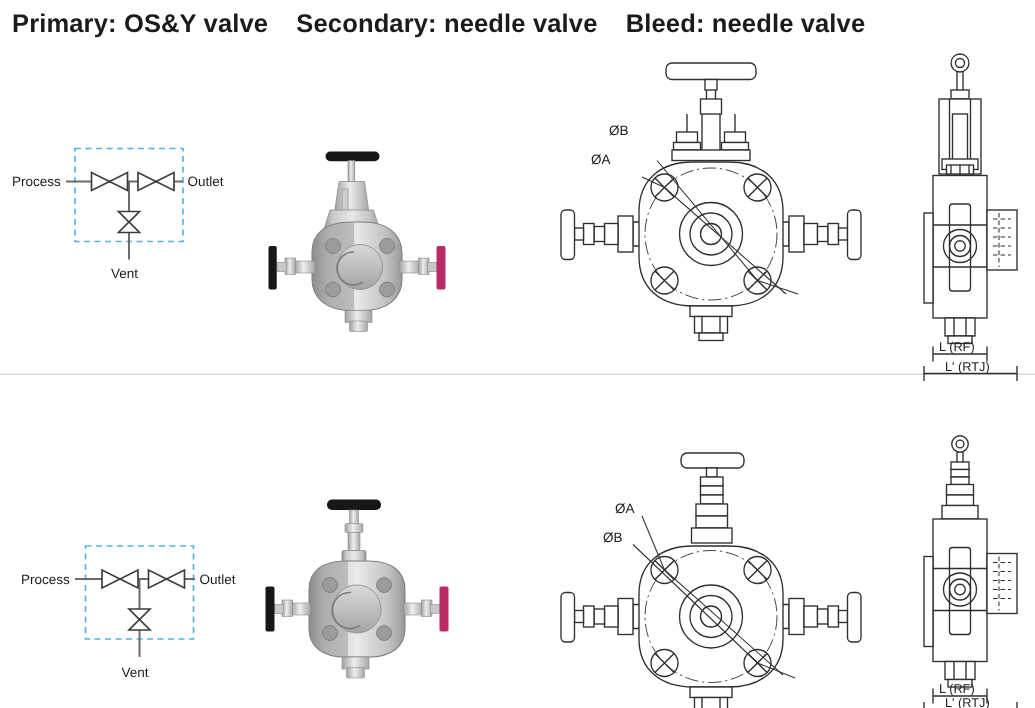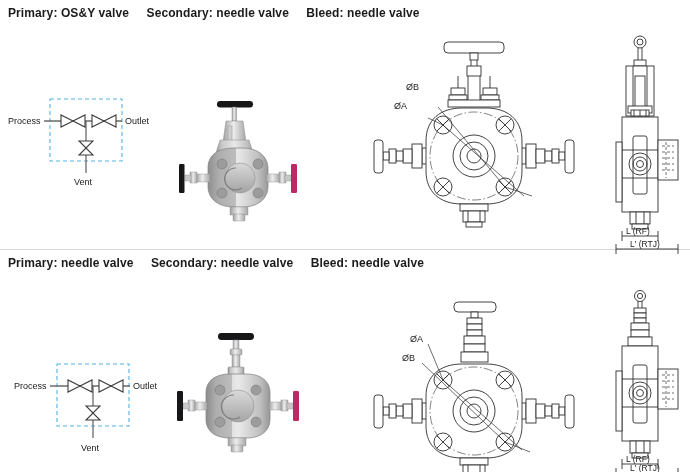--- a/index.html
+++ b/index.html
@@ -14,21 +14,21 @@
   .row1{top:0;height:250px;}
   .row2{top:250px;height:222px;}
 
   .divider{
     position:absolute;left:0;top:249px;width:690px;height:1px;
     background:#d8d8d8;
   }
 
   .hdr{
     position:absolute;left:8px;top:6px;
-    font-size:12px;font-weight:bold;letter-spacing:.1px;
+    font-size:17px;font-weight:bold;letter-spacing:.1px;
     white-space:nowrap;color:#1b1b1b;
   }
   .hdr span{display:inline-block;}
   .hdr .g1{margin-right:14px;}
   .hdr .g2{margin-right:14px;}
 
   
   .panel{position:absolute;}
   svg{display:block;overflow:visible;}
   .vtxt{font-family:"Liberation Sans",sans-serif;font-size:9px;fill:#1b1b1b;}
@@ -239,25 +239,20 @@
 
         <path class="td" d="M16 217 L78 217"></path>
         <path class="td" d="M16 212 L16 222 M78 212 L78 222"></path>
         <text class="dimtxt" x="30" y="215">L' (RTJ)</text>
       </svg>
     </div>
   </div>
 
   <div class="row row2">
 
-    <div class="hdr">
-      <span class="g1">Primary: needle valve</span>
-      <span class="g2">Secondary: needle valve</span>
-      <span class="g3">Bleed: needle valve</span>
-    </div>
 
     <div class="panel" style="left:2px;top:108px;">
       <svg width="175" height="100" viewBox="0 0 175 100">
         <rect class="dash-box" x="55" y="6" width="72" height="62"></rect>
         <line class="pipe" x1="48" y1="28" x2="128" y2="28"></line>
         <line class="pipe" x1="91" y1="28" x2="91" y2="48"></line>
         <line class="pipe" x1="91" y1="62" x2="91" y2="80"></line>
         <path class="sym" d="M66 22 L66 34 L78 28 Z"></path>
         <path class="sym" d="M90 22 L90 34 L78 28 Z"></path>
         <path class="sym" d="M97 22 L97 34 L109 28 Z"></path>

